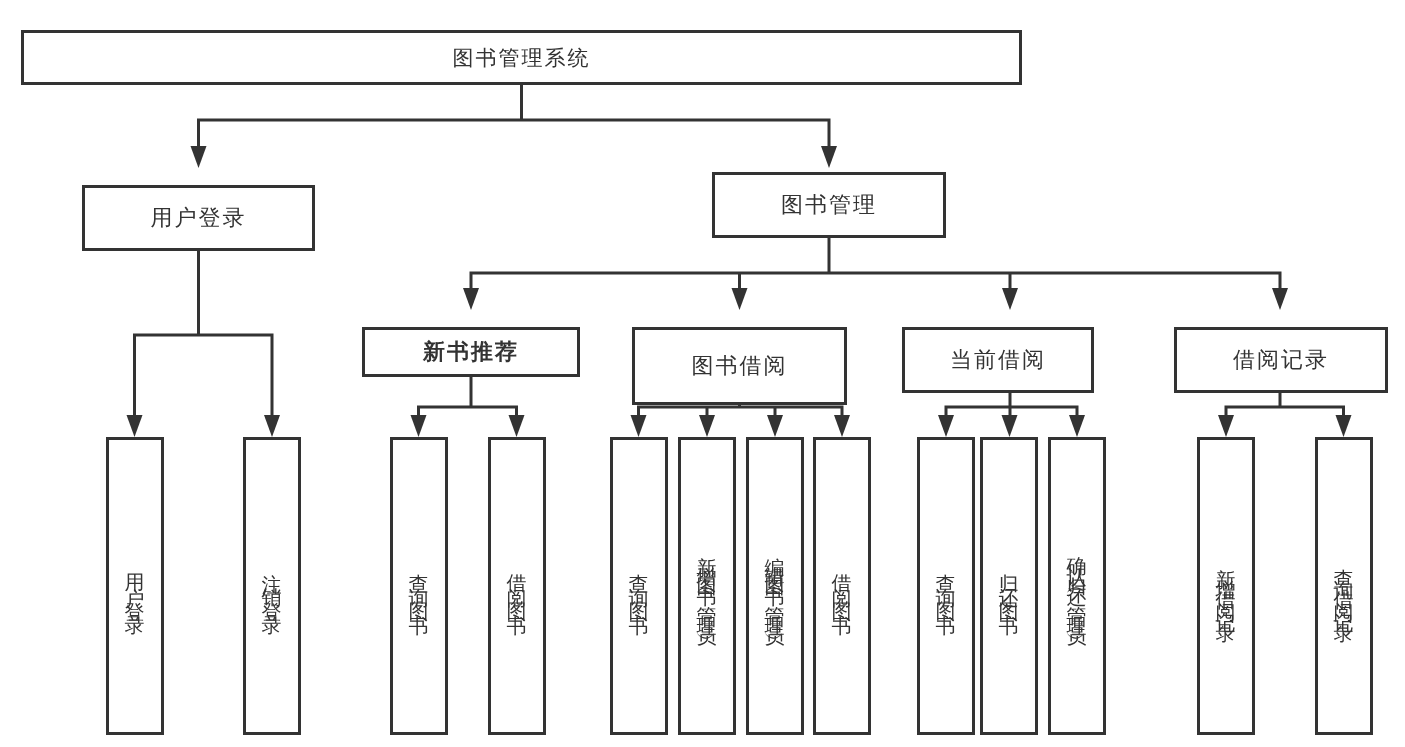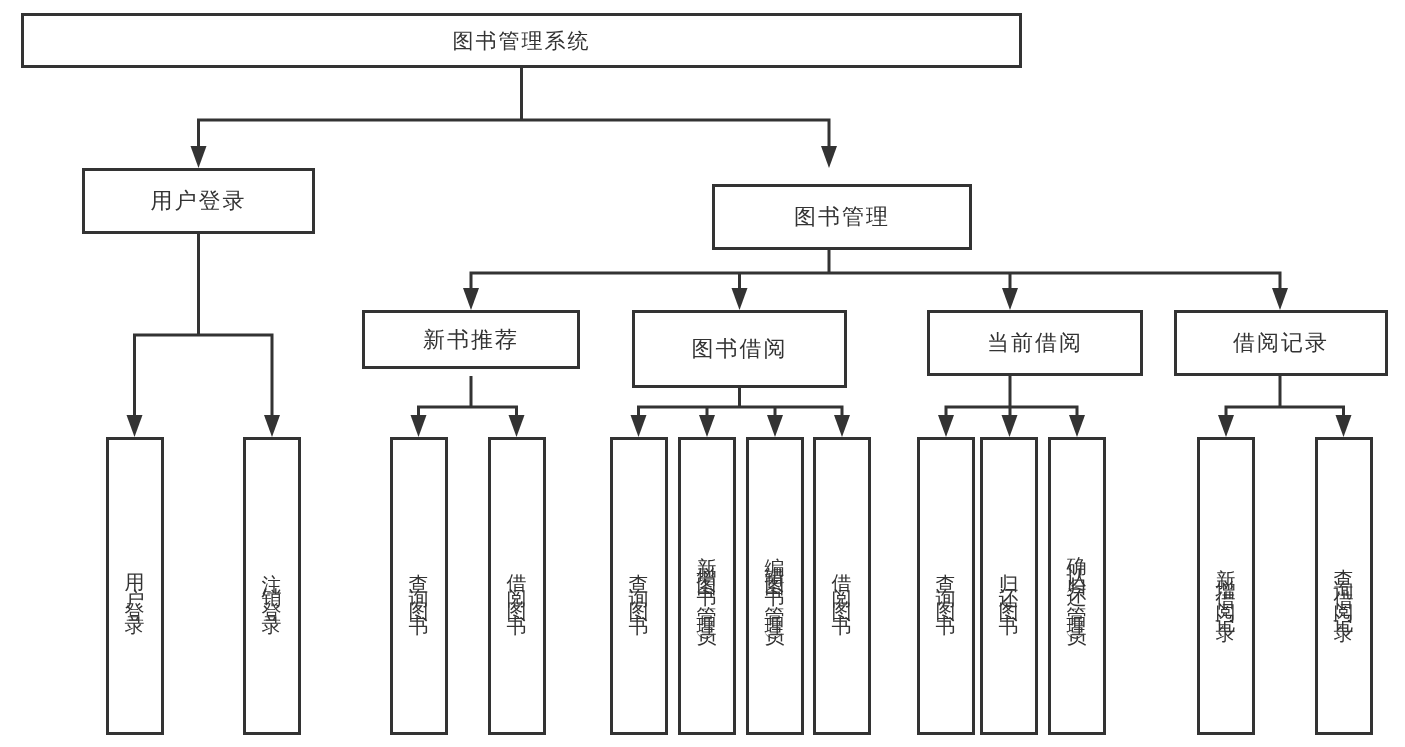--- a/index.html
+++ b/index.html
@@ -16,21 +16,21 @@
   .box{
     position:absolute;
     box-sizing:border-box;
     border:3px solid #333333;
     background:#ffffff;
     color:#333333;
     display:flex;
     align-items:center;
     justify-content:center;
   }
-  .hbox{font-size:22px;letter-spacing:2px;white-space:nowrap;}
+  .hbox{font-size:22px;letter-spacing:2px;white-space:nowrap;margin-top:17px;}
   .root{font-size:21px;}
   .vbox{
     writing-mode:vertical-rl;
     text-orientation:mixed;
     font-size:20px;
     line-height:1;
   }
   .ls-wide{letter-spacing:14px;}
   .ls-mid{letter-spacing:11px;}
   .ls-tight{letter-spacing:10px;}
@@ -105,25 +105,25 @@
       <path d="M1280 376 V407"></path>
       <path d="M1226 415 V407 H1343.5 V415"></path>
       <path class="arrow" d="M1218 415 L1234 415 L1226 437 Z"></path>
       <path class="arrow" d="M1335.5 415 L1351.5 415 L1343.5 437 Z"></path>
     </g>
   </svg>
 
   <div class="box hbox root" style="left:21px;top:13px;width:1001px;height:55px;">图书管理系统</div>
 
   <div class="box hbox" style="left:82px;top:168px;width:233px;height:66px;">用户登录</div>
-  <div class="box hbox" style="left:712px;top:184px;width:260px;height:66px;">图书管理</div>
+  <div class="box hbox" style="left:712px;top:155px;width:234px;height:66px;">图书管理</div>
 
-  <div class="box hbox" style="left:362px;top:310px;width:218px;height:59px;">新书推荐</div>
+  <div class="box hbox" style="left:362px;top:310px;width:218px;height:50px;font-weight:bold;">新书推荐</div>
   <div class="box hbox" style="left:632px;top:310px;width:215px;height:78px;">图书借阅</div>
-  <div class="box hbox" style="left:927px;top:310px;width:216px;height:66px;">当前借阅</div>
+  <div class="box hbox" style="left:902px;top:310px;width:192px;height:66px;">当前借阅</div>
   <div class="box hbox" style="left:1174px;top:310px;width:214px;height:66px;">借阅记录</div>
 
   <div class="box vbox ls-wide" style="left:106px;top:437px;width:58px;height:298px;">用户登录</div>
   <div class="box vbox ls-wide" style="left:243px;top:437px;width:58px;height:298px;">注销登录</div>
 
   <div class="box vbox ls-wide" style="left:390px;top:437px;width:58px;height:298px;">查询图书</div>
   <div class="box vbox ls-wide" style="left:488px;top:437px;width:58px;height:298px;">借阅图书</div>
 
   <div class="box vbox ls-wide" style="left:610px;top:437px;width:58px;height:298px;">查询图书</div>
   <div class="box vbox ls-tight" style="left:678px;top:437px;width:58px;height:298px;">新增图书（管理员）</div>

